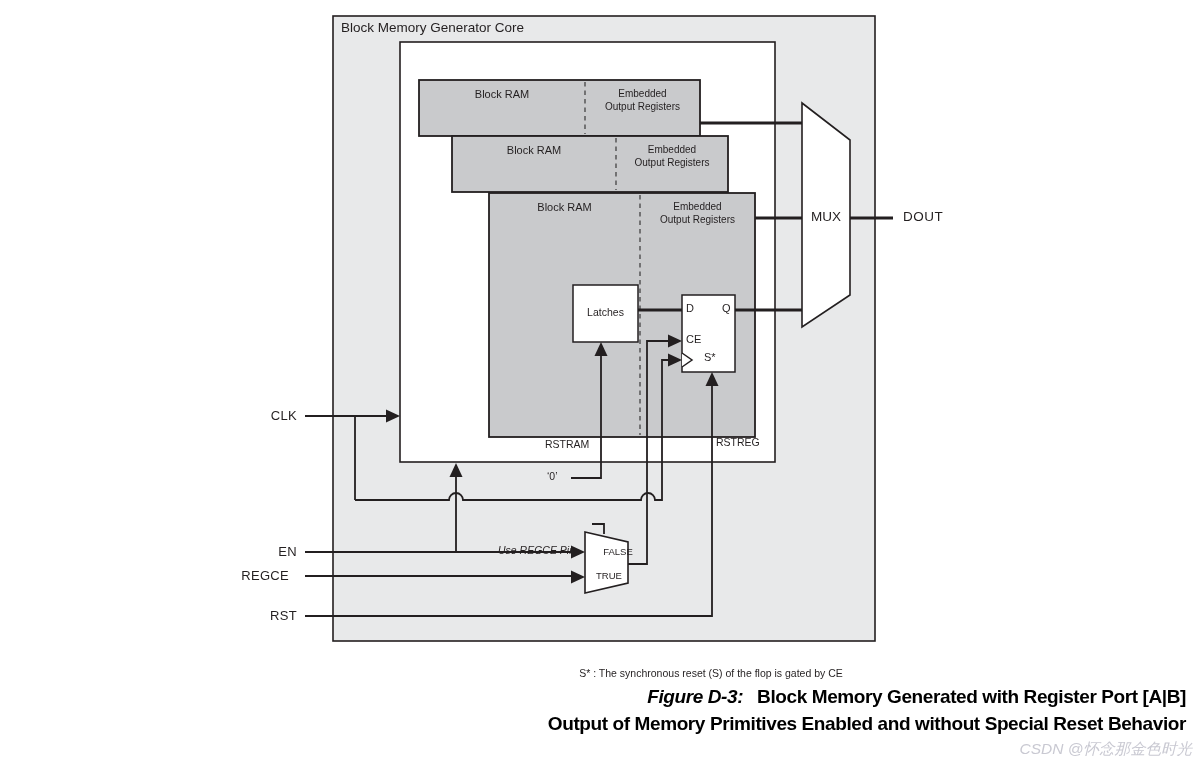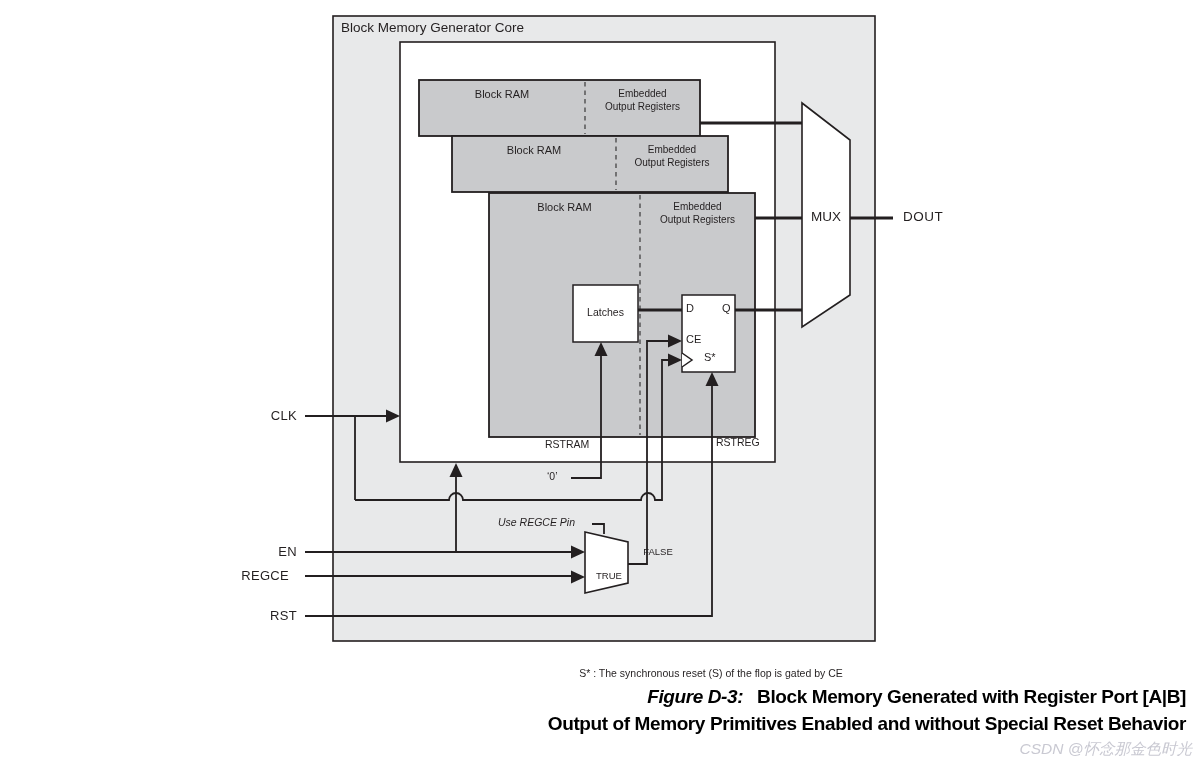--- a/index.html
+++ b/index.html
@@ -111,22 +111,22 @@
 
   <div class="lbl pin" style="left:686px;top:302px;">D</div>
   <div class="lbl pin" style="left:722px;top:302px;">Q</div>
   <div class="lbl pin" style="left:686px;top:333px;">CE</div>
   <div class="lbl pin" style="left:704px;top:351px;">S*</div>
 
   <div class="lbl small" style="left:545px;top:438px;">RSTRAM</div>
   <div class="lbl small" style="left:716px;top:436px;">RSTREG</div>
   <div class="lbl small" style="left:547px;top:470px;">‘0’</div>
 
-  <div class="lbl small italic" style="left:498px;top:516px;">Use REGCE Pin</div>
-  <div class="lbl tiny ctr" style="left:585px;top:546px;width:66px;padding-left:40px;">FALSE</div>
+  <div class="lbl small italic" style="left:498px;top:544px;">Use REGCE Pin</div>
+  <div class="lbl tiny ctr" style="left:585px;top:546px;width:66px;">FALSE</div>
   <div class="lbl tiny ctr" style="left:585px;top:570px;width:48px;">TRUE</div>
 
   <div class="lbl siglbl rgt" style="left:230px;top:408px;width:67px;">CLK</div>
   <div class="lbl siglbl rgt" style="left:230px;top:544px;width:67px;">EN</div>
   <div class="lbl siglbl rgt" style="left:222px;top:568px;width:67px;">REGCE</div>
   <div class="lbl siglbl rgt" style="left:230px;top:608px;width:67px;">RST</div>
 
   <div class="lbl footnote ctr" style="left:479px;top:624px;width:464px;margin-top:43px;">S* : The synchronous reset (S) of the flop is gated by CE</div>
 
   <div class="caption">

